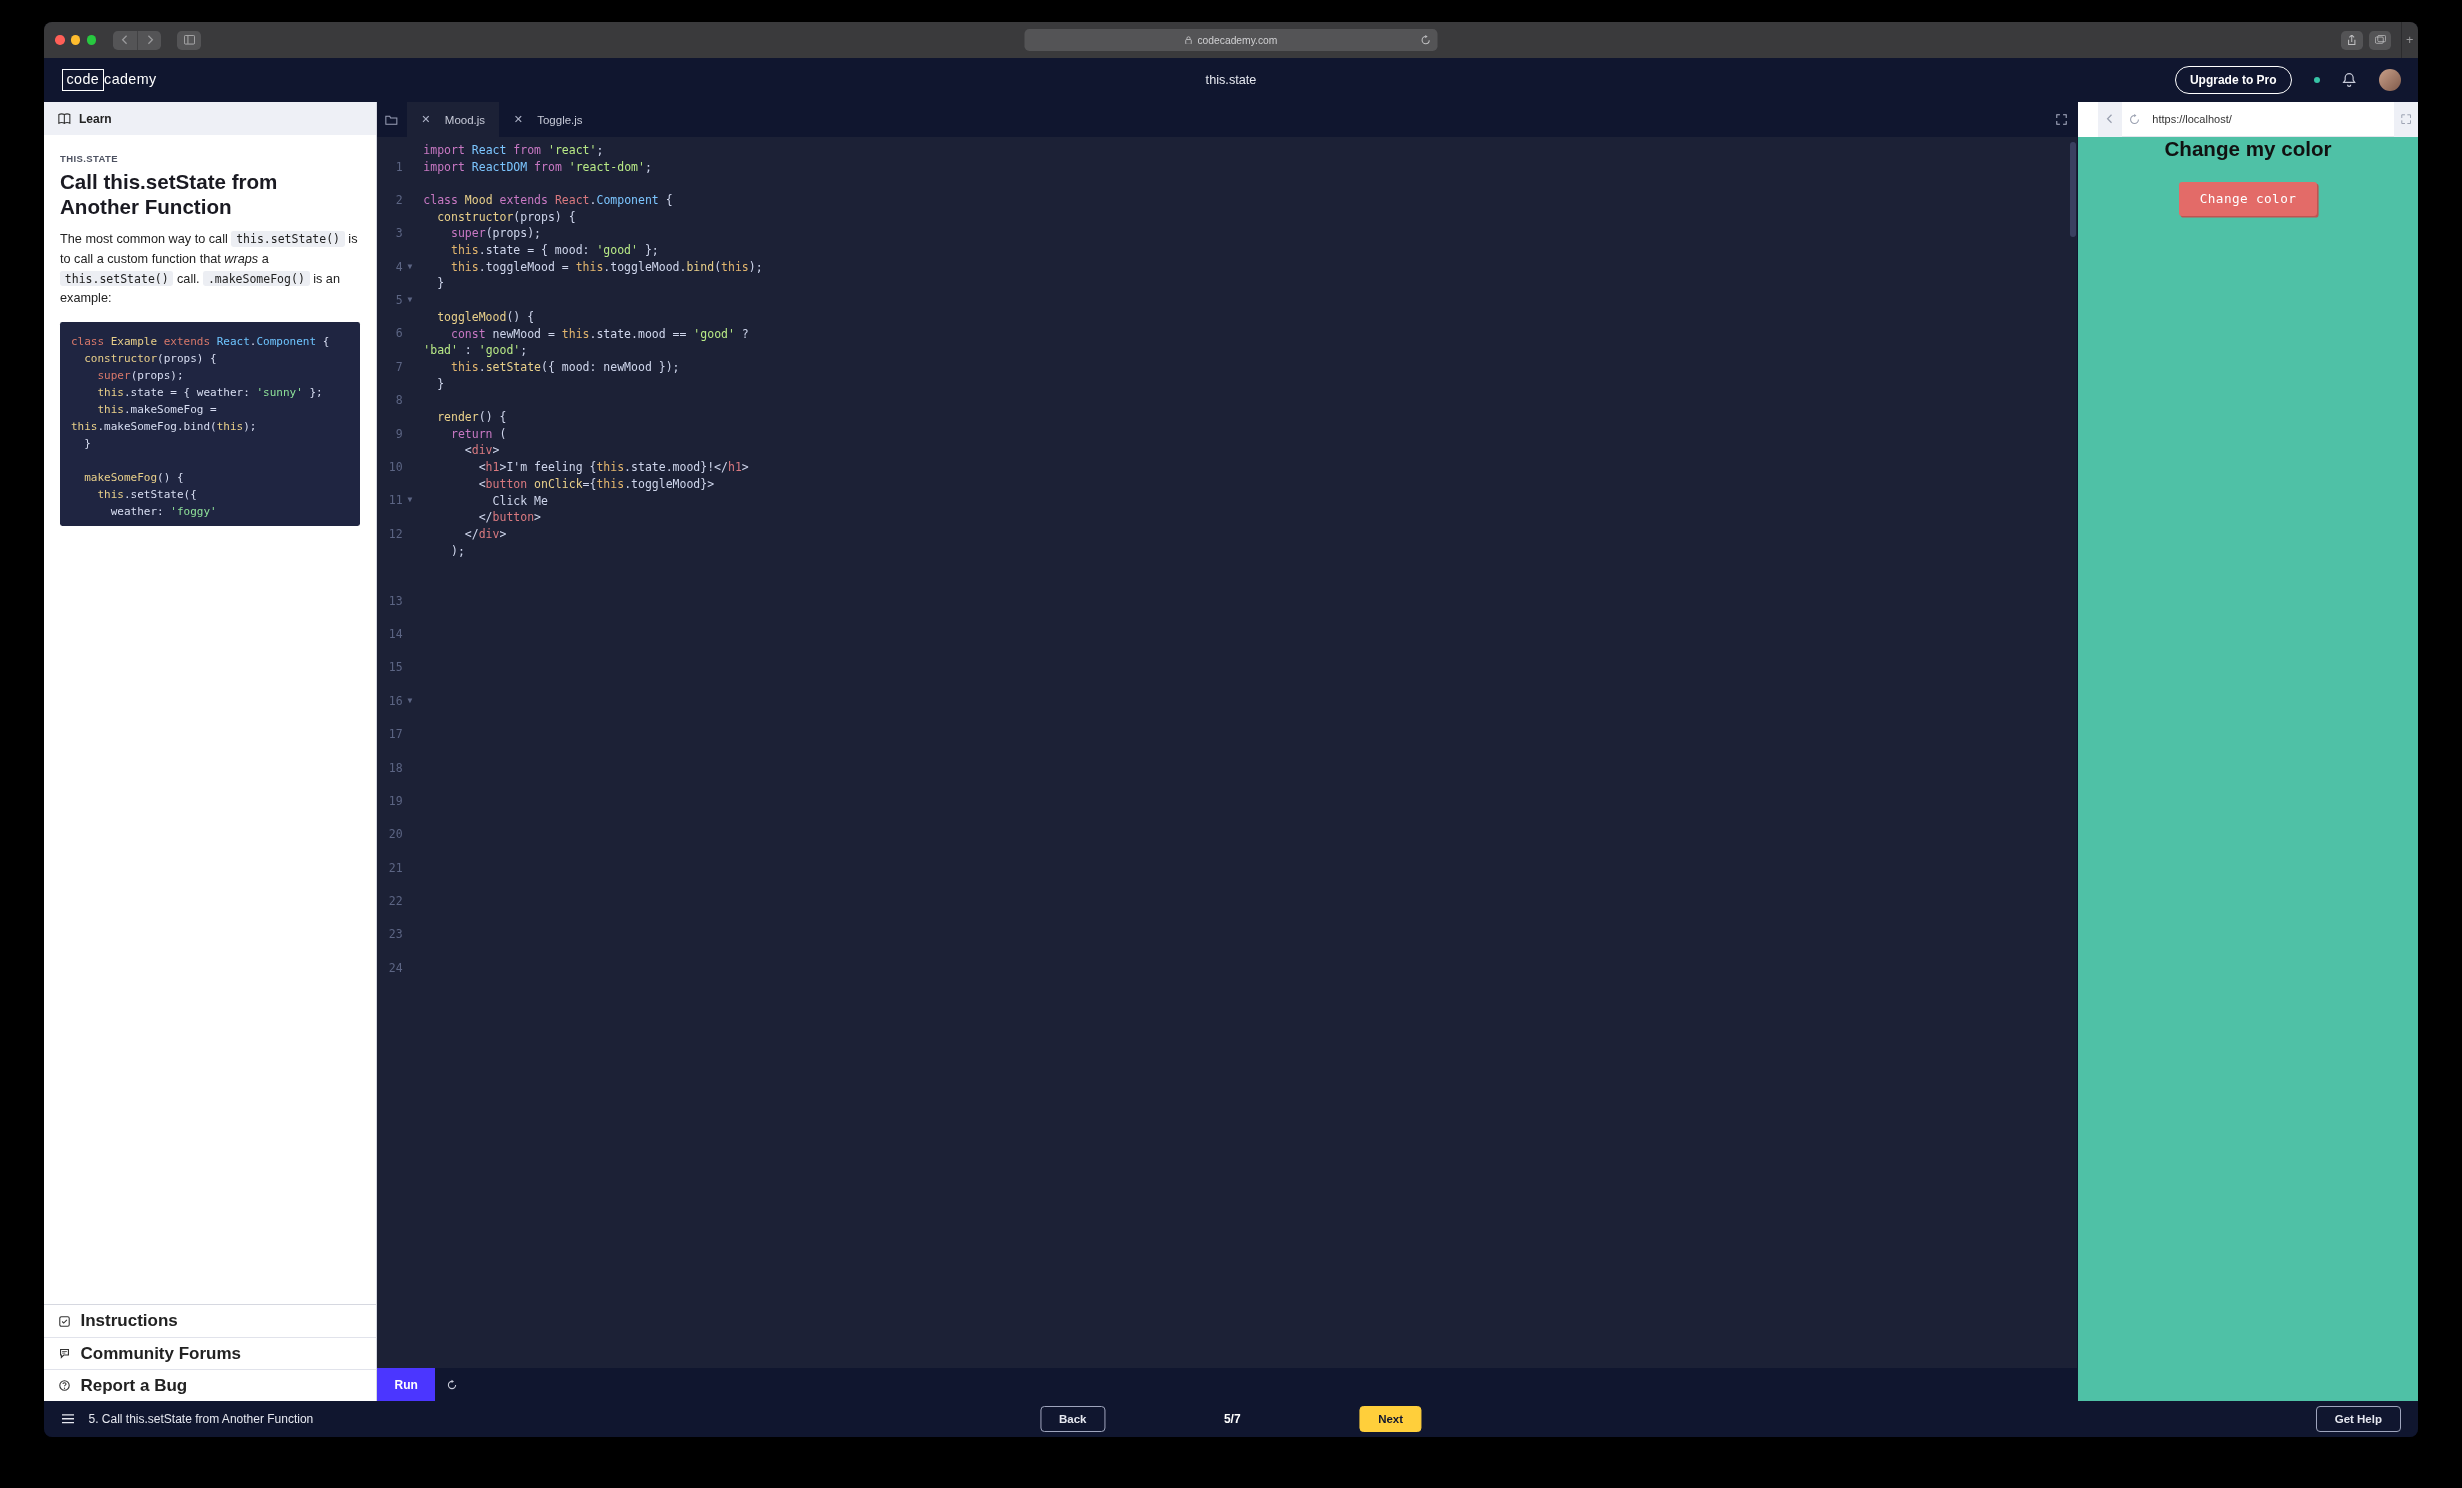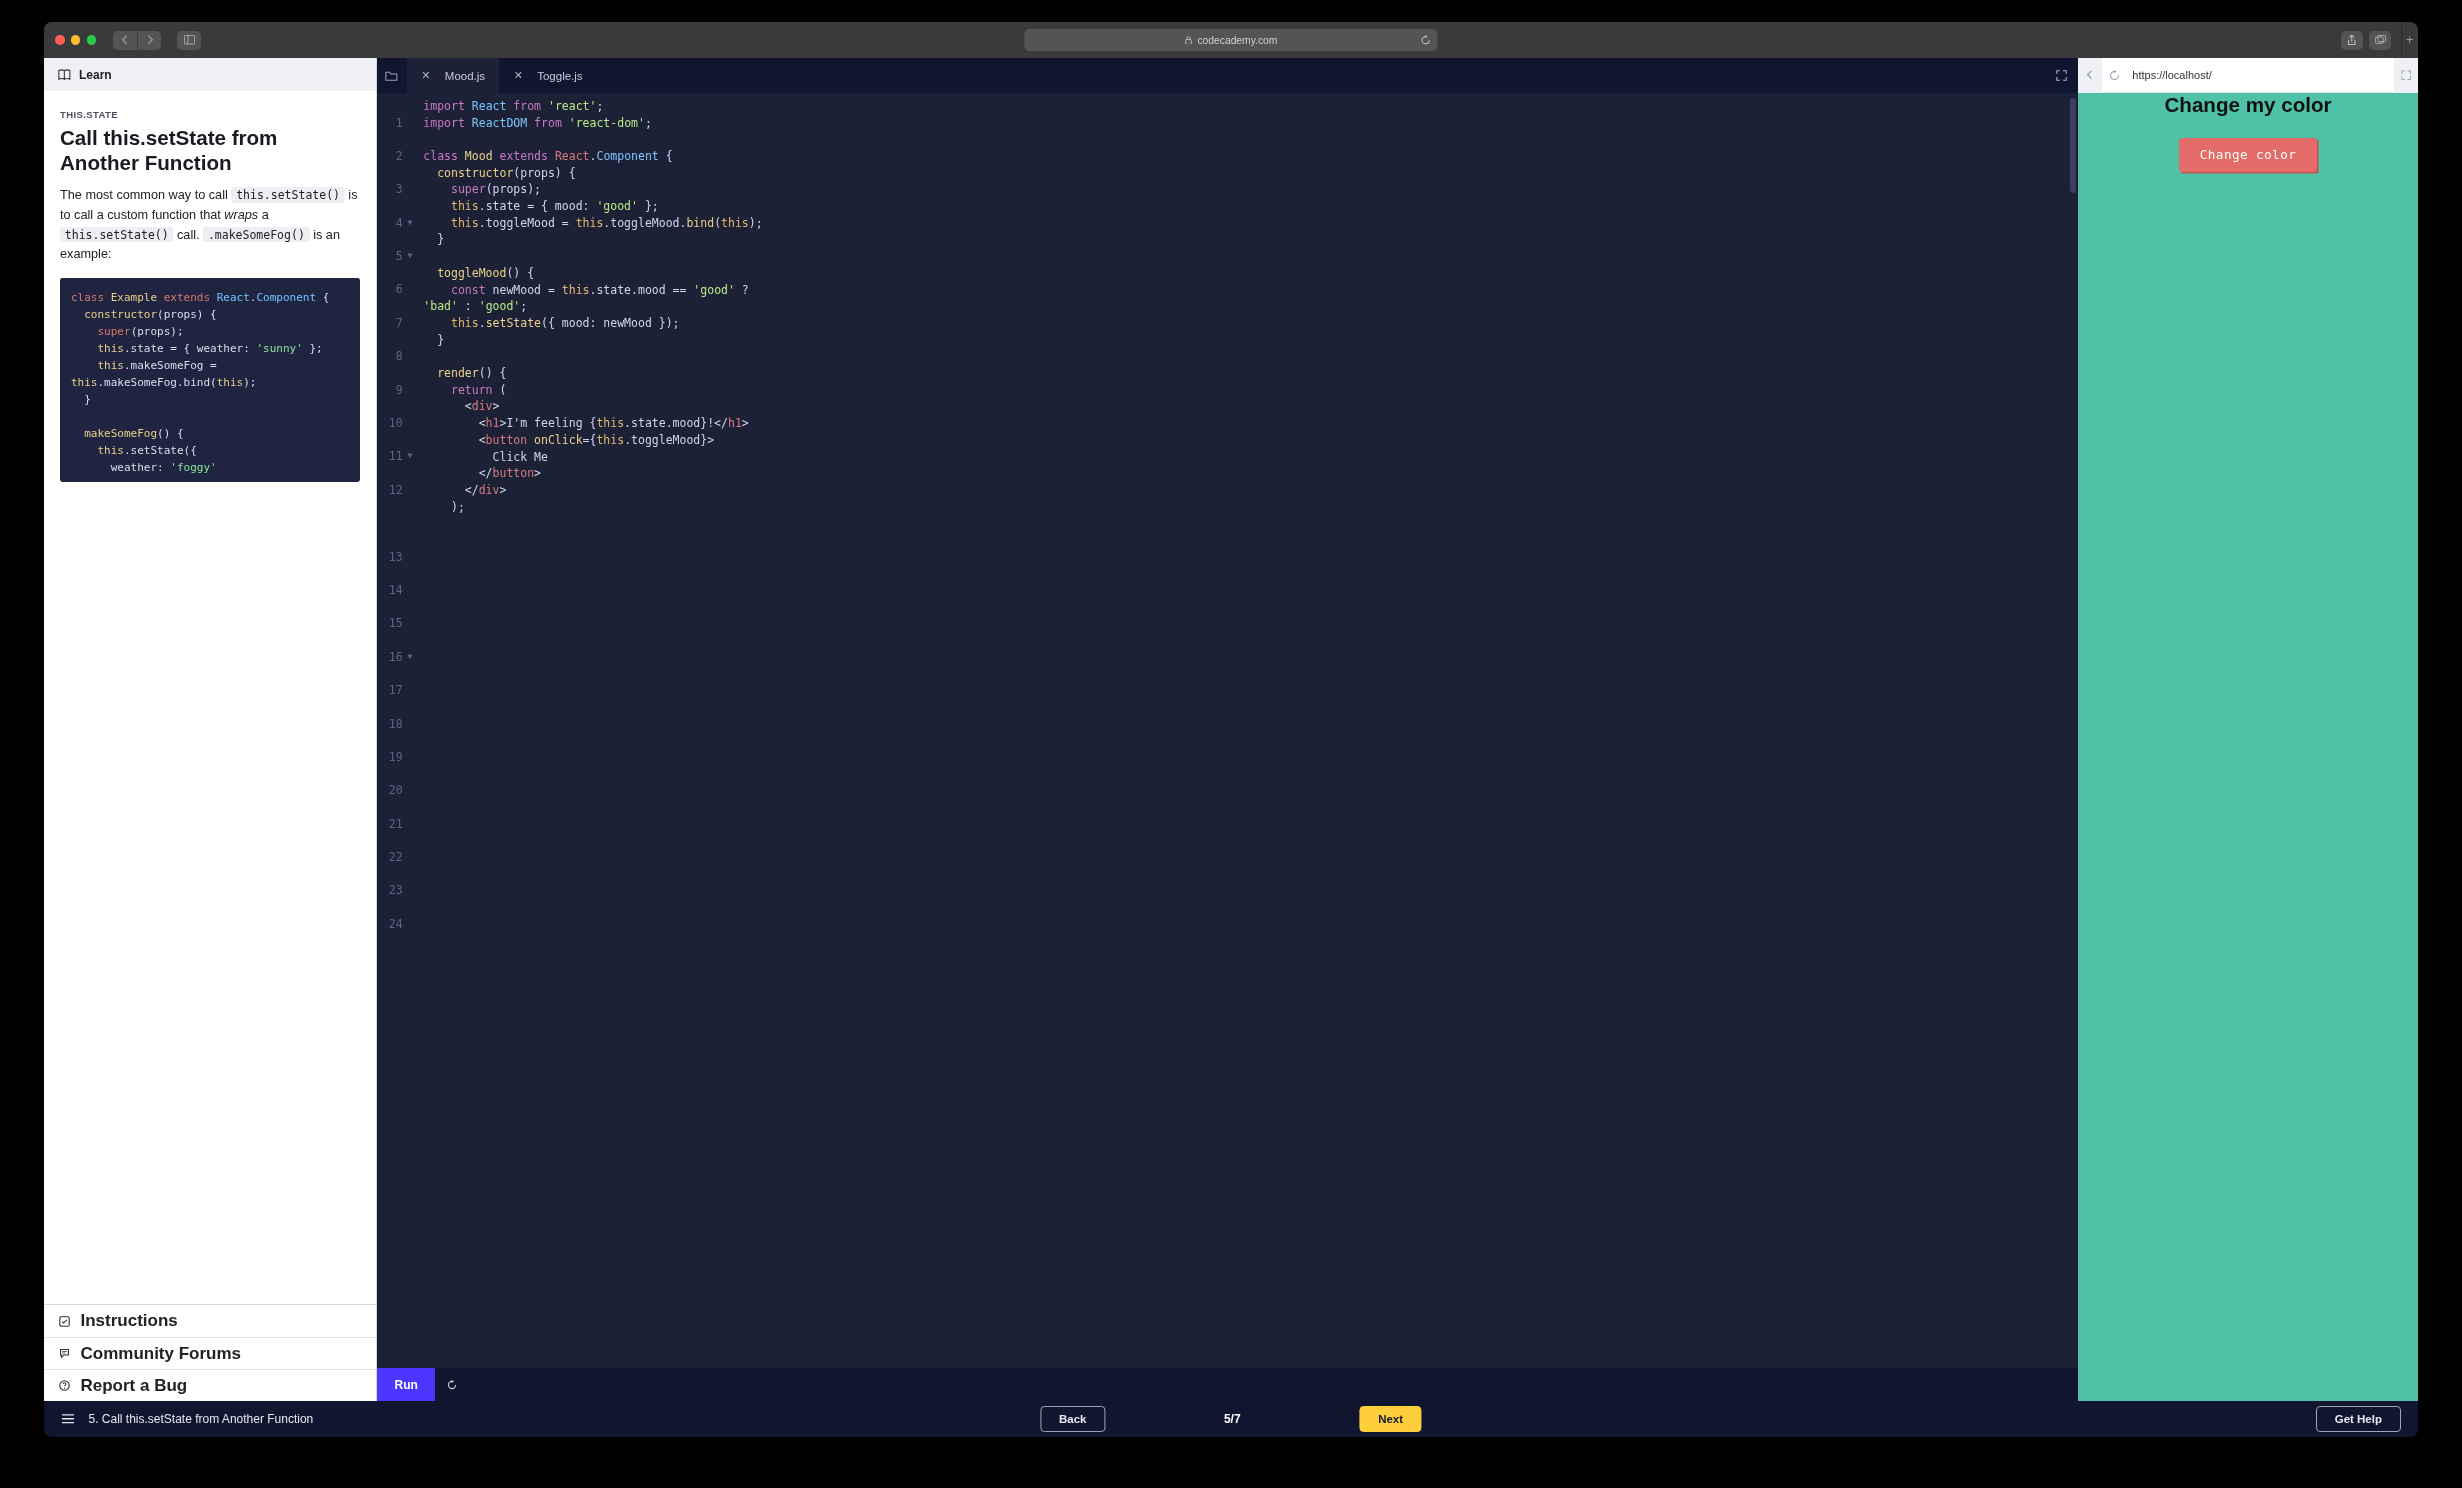--- a/index.html
+++ b/index.html
@@ -109,21 +109,21 @@
   .c-this  { color:#e2b56d; }
   .c-tag   { color:#d9797f; }
   .editor-thumb { position:absolute; right:0.8px; width:6.3px; border-radius:3.2px; background:#3a4060; }
 
   .runbar { height:33px; background:#10162f; display:flex; align-items:stretch; }
   .run-btn { background:#4b36ff; color:#fff; font-weight:700; padding:0 17.5px; display:flex; align-items:center; font-size:12px; }
   .run-icon { width:33px; display:flex; align-items:center; justify-content:center; color:#c7cad8; }
 
   
   .right { background:#fff; display:flex; flex-direction:column; min-height:0; border-left:0.8px solid #10162f; }
-  .rbar { height:35px; background:#fff; display:flex; align-items:center; border-bottom:0.8px solid #e3e5ec; }
+  .rbar { height:35px; background:#fff; display:flex; align-items:center; border-bottom:0.8px solid #e3e5ec;margin-left:20px; }
   .rbar .cell { width:24px; height:35px; display:flex; align-items:center; justify-content:center; color:#9aa0b0; }
   .rbar .back { background:#eef0f6; }
   .rbar .url { flex:1; font-size:11px; color:#333; padding-left:6.3px; }
   .rbar .exp { background:#eef0f6; }
   .preview { flex:1; background:#4fc1a6; display:flex; flex-direction:column; align-items:center; color:#111; }
   .preview h2 { font-size:20.6px; font-weight:800; }
   .change { margin-top:20.6px; background:#e36b68; color:#fff; border-radius:3.2px; padding:9.5px 20.6px; font-family: ui-monospace,Menlo,Consolas,monospace; font-size:12.7px; box-shadow: 1.6px 1.6px 0 #bf5451; letter-spacing:0.4px; }
 
   
   .footer { height:36px; background:#10162f; display:flex; align-items:center; padding:0 17.5px; color:#e6e8f0; font-size:12px; gap:14.3px; }
@@ -193,20 +193,38 @@
       <div class="title-iconbox">
         <svg width="11" height="9.5" viewBox="0 0 14 12">
             <rect x="0.5" y="2.5" width="10" height="8" rx="1.5" fill="none" stroke="currentColor"></rect>
             <rect x="3.5" y="0.5" width="10" height="8" rx="1.5" fill="none" stroke="currentColor"></rect>
           </svg>
       </div>
       <div class="newtab">+</div>
     </div>
   </div>
 
+  <div class="app-header">
+    <div class="logo">
+      <span class="box">code</span>
+      <span class="rest">cademy</span>
+    </div>
+    <div class="header-title">this.state</div>
+    <div class="header-right">
+      <div class="upgrade">Upgrade to Pro</div>
+      <div class="dot"></div>
+      <div class="bell">
+        <svg width="14.3" height="16" viewBox="0 0 18 20">
+            <path d="M9 2a5 5 0 0 0-5 5v3l-2 3h14l-2-3V7a5 5 0 0 0-5-5Z" fill="none" stroke="currentColor" stroke-width="1.5"></path>
+            <path d="M7 16a2 2 0 0 0 4 0" fill="none" stroke="currentColor" stroke-width="1.5"></path>
+          </svg>
+      </div>
+      <div class="avatar"></div>
+    </div>
+  </div>
 
   <div class="panes">
 
     <div class="left">
       <div class="learn-bar">
         <span>
           <svg width="12.7" height="11" viewBox="0 0 16 14">
               <path d="M1 2c2-1 5-1 7 0v11c-2-1-5-1-7 0V2Zm14 0c-2-1-5-1-7 0v11c2-1 5-1 7 0V2Z" fill="none" stroke="#333" stroke-width="1.4"></path>
             </svg>
         </span>

